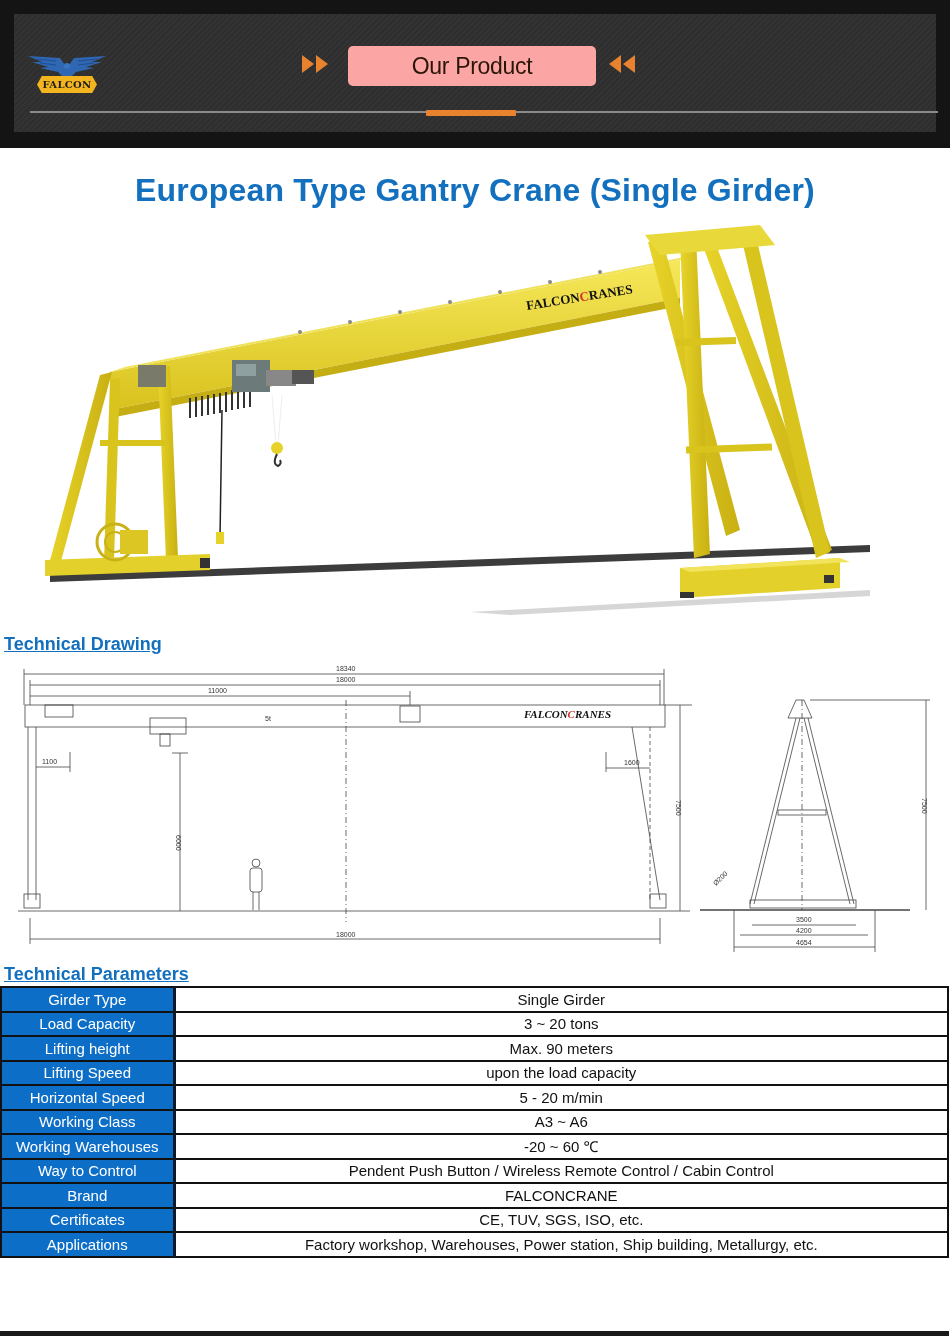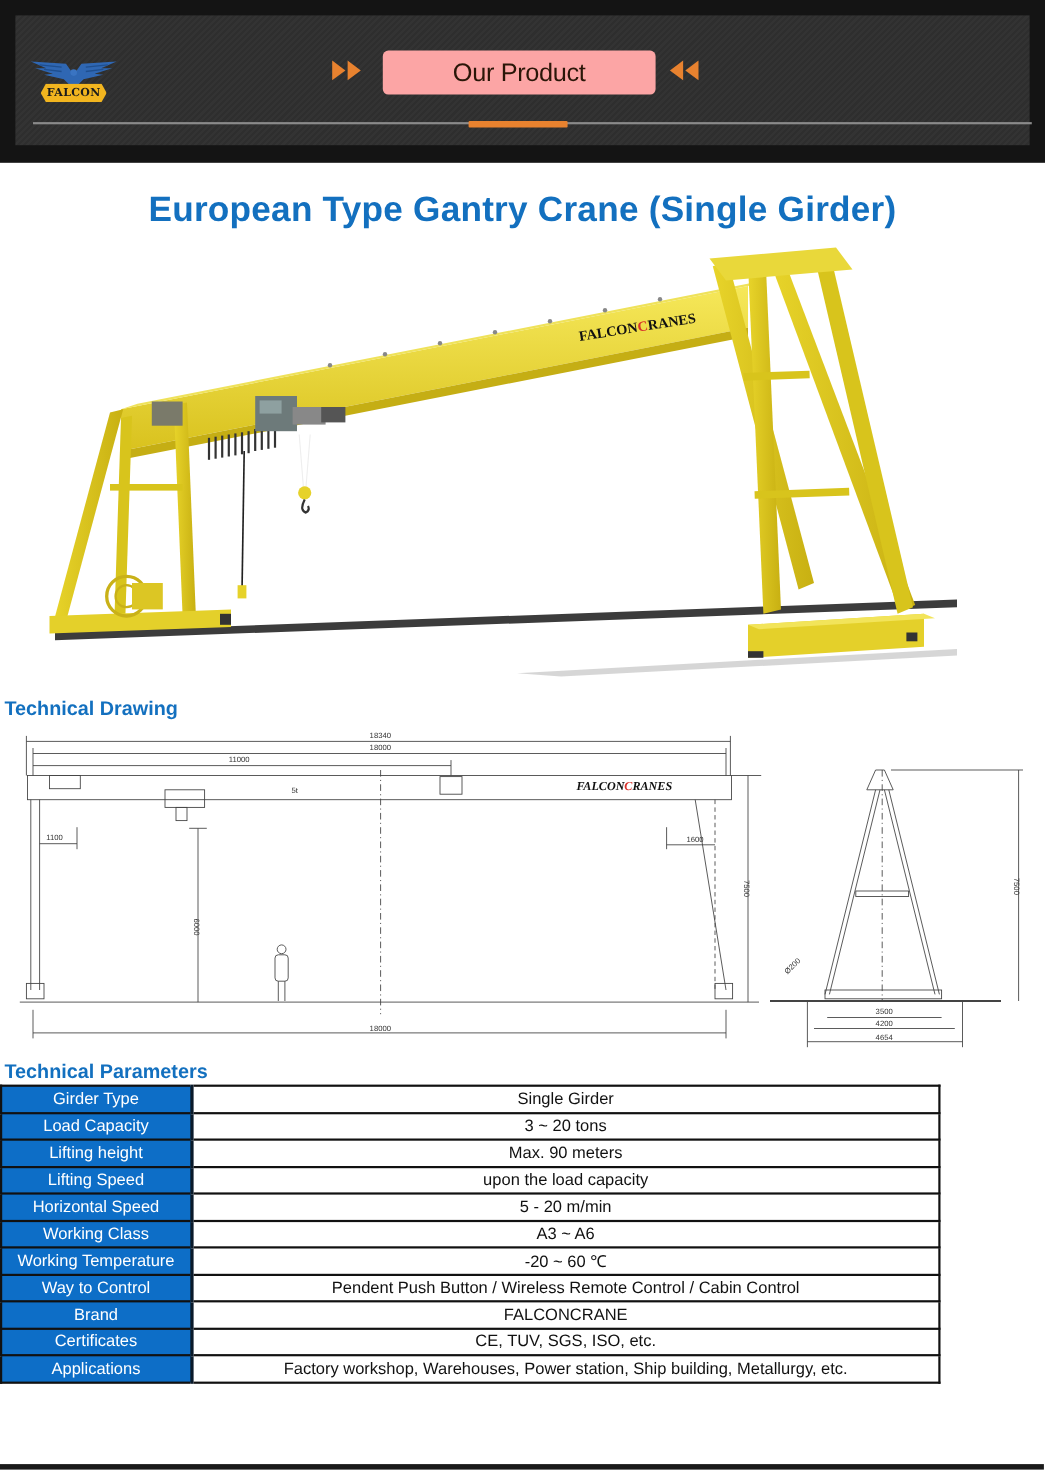--- a/index.html
+++ b/index.html
@@ -27,28 +27,28 @@
     display: flex; align-items: center; justify-content: center;
     font-family: "DejaVu Serif", serif; font-weight: bold; font-size: 10px; color: #1c1c1c; letter-spacing: 0.3px; }
 
   
   .page-title { position: absolute; left: 0; top: 172px; width: 950px; text-align: center;
     font-size: 32px; font-weight: bold; color: #1370bf; letter-spacing: 0.2px; }
 
   
   .crane-photo { position: absolute; left: 40px; top: 220px; width: 870px; height: 400px; }
 
-  .section-heading { position: absolute; left: 4px; font-size: 18px; font-weight: bold; color: #1370bf; }
+  .section-heading { position: absolute; left: 4px; font-size: 18px; font-weight: bold; color: #1370bf; text-decoration: underline; }
 
   
   .drawing { position: absolute; left: 0; top: 660px; width: 950px; height: 300px; }
   .dim-text { font-family: "Liberation Sans", sans-serif; font-size: 7px; fill: #333; }
 
   
-  .param-table { position: absolute; left: 0; top: 986px; width: 855px; border-collapse: collapse; }
+  .param-table { position: absolute; left: 0; top: 986px; width: 949px; border-collapse: collapse; }
   .param-table td { height: 24.5px; border: 2px solid #111; font-size: 15px; text-align: center; padding: 0 4px; }
   .param-table td.label { width: 173px; background: #0d6ec7; color: #ffffff; border-right: 3px solid #0a1a2a; }
   .param-table td.value { background: #ffffff; color: #111; margin-left: 22px; }
   .table-bottom-bar { position: absolute; left: 0; top: 1331px; width: 949px; height: 5px; background: #1a1a1a; }
 </style>
 </head>
 <body>
 
 <div class="banner">
   <div class="banner-inner">
@@ -276,21 +276,21 @@
       </tr>
       <tr>
         <td class="label">Horizontal Speed</td>
         <td class="value">5 - 20 m/min</td>
       </tr>
       <tr>
         <td class="label">Working Class</td>
         <td class="value">A3 ~ A6</td>
       </tr>
       <tr>
-        <td class="label">Working Temperature</td>
+        <td class="label">Working Warehouses</td>
         <td class="value">-20 ~ 60 ℃</td>
       </tr>
       <tr>
         <td class="label">Way to Control</td>
         <td class="value">Pendent Push Button / Wireless Remote Control / Cabin Control</td>
       </tr>
       <tr>
         <td class="label">Brand</td>
         <td class="value">FALCONCRANE</td>
       </tr>

